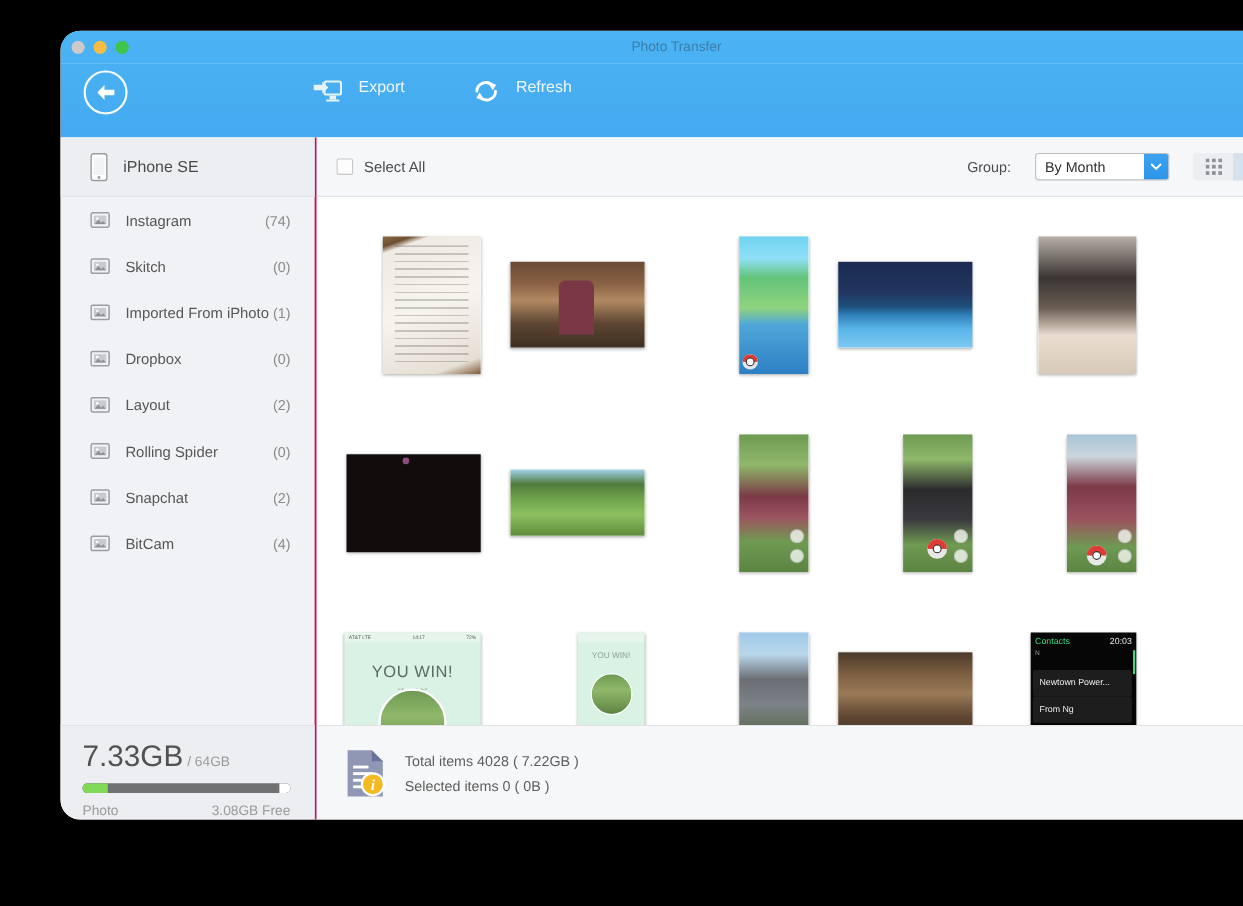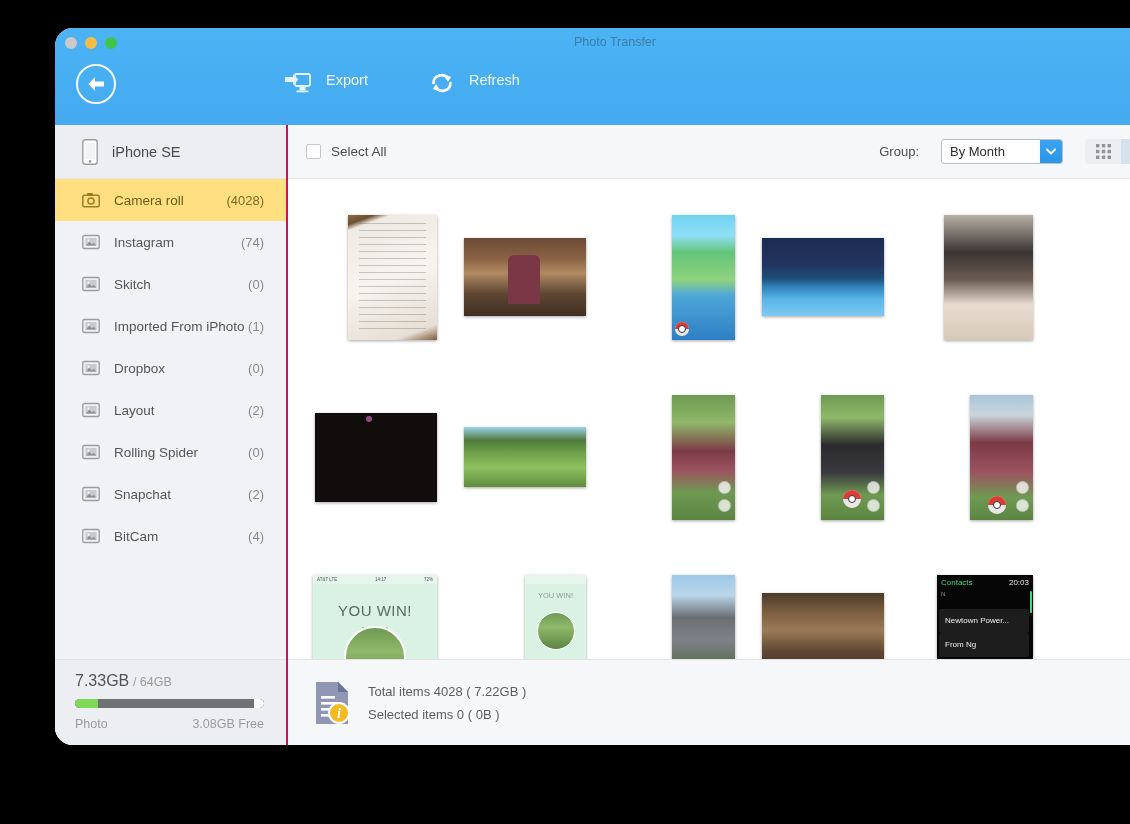--- a/index.html
+++ b/index.html
@@ -89,21 +89,21 @@
   .album.selected .album-count { color: #7d6a24; }
 
   
   .storage {
     border-top: 1px solid #e2e3e7;
     background: #eceef2;
     padding: 12px 22px 14px 20px;
     height: 86px;
   }
   .storage-top { font-size: 13px; color: #9b9b9b; margin-bottom: 9px; }
-  .storage-used { font-size: 16px; color: #525252; font-weight: 400; }
+  .storage-used { font-size: 27px; color: #525252; font-weight: 400; }
   .storage-total { font-size: 12.5px; color: #9b9b9b; }
   .bar {
     position: relative; height: 9px; border-radius: 5px;
     background: #6f7173; overflow: hidden; margin-bottom: 9px;
   }
   .bar-green { position: absolute; left: 0; top: 0; bottom: 0; width: 12%; background: #7ed957; border-radius: 5px 0 0 5px; }
   .bar-free  { position: absolute; right: 0; top: 0; bottom: 0; width: 5.5%; background: #fff; border-radius: 0 5px 5px 0; }
   .storage-legend { display: flex; justify-content: space-between; font-size: 12.5px; color: #9b9b9b; }
 
   
@@ -273,29 +273,20 @@
         <svg width="16" height="26" viewBox="0 0 16 26">
           <rect x="0.8" y="0.8" width="14.4" height="24.4" rx="2.4" fill="#ffffff" stroke="#9a9ca2" stroke-width="1.4"></rect>
           <rect x="3" y="4" width="10" height="16" fill="#f2f3f5"></rect>
           <circle cx="8" cy="22.4" r="1.3" fill="#9a9ca2"></circle>
         </svg>
         <span class="device-name">iPhone SE</span>
       </div>
 
       <div class="albums">
 
-        <div class="album selected">
-          <svg class="album-icon" viewBox="0 0 18 16">
-            <rect x="0.8" y="3.2" width="16.4" height="11.6" rx="1.6" fill="none" stroke="#9b7f22" stroke-width="1.5"></rect>
-            <rect x="5" y="1" width="6" height="2.4" rx="0.8" fill="#9b7f22"></rect>
-            <circle cx="9" cy="9" r="3.1" fill="none" stroke="#9b7f22" stroke-width="1.5"></circle>
-          </svg>
-          <span class="album-label">Camera roll</span>
-          <span class="album-count">(4028)</span>
-        </div>
 
         <div class="album">
           <svg class="album-icon" viewBox="0 0 18 16">
             <rect x="0.8" y="1.5" width="16.4" height="13" rx="1.4" fill="none" stroke="#9b9da3" stroke-width="1.4"></rect>
             <rect x="3.4" y="4" width="11.2" height="8" fill="#c8cace"></rect>
             <circle cx="6.4" cy="6.6" r="1.1" fill="#fff"></circle>
             <path d="M4 11.6 L7.4 7.8 L10 10.6 L11.8 8.8 L14.2 11.6 Z" fill="#8d9096"></path>
           </svg>
           <span class="album-label">Instagram</span>
           <span class="album-count">(74)</span>

